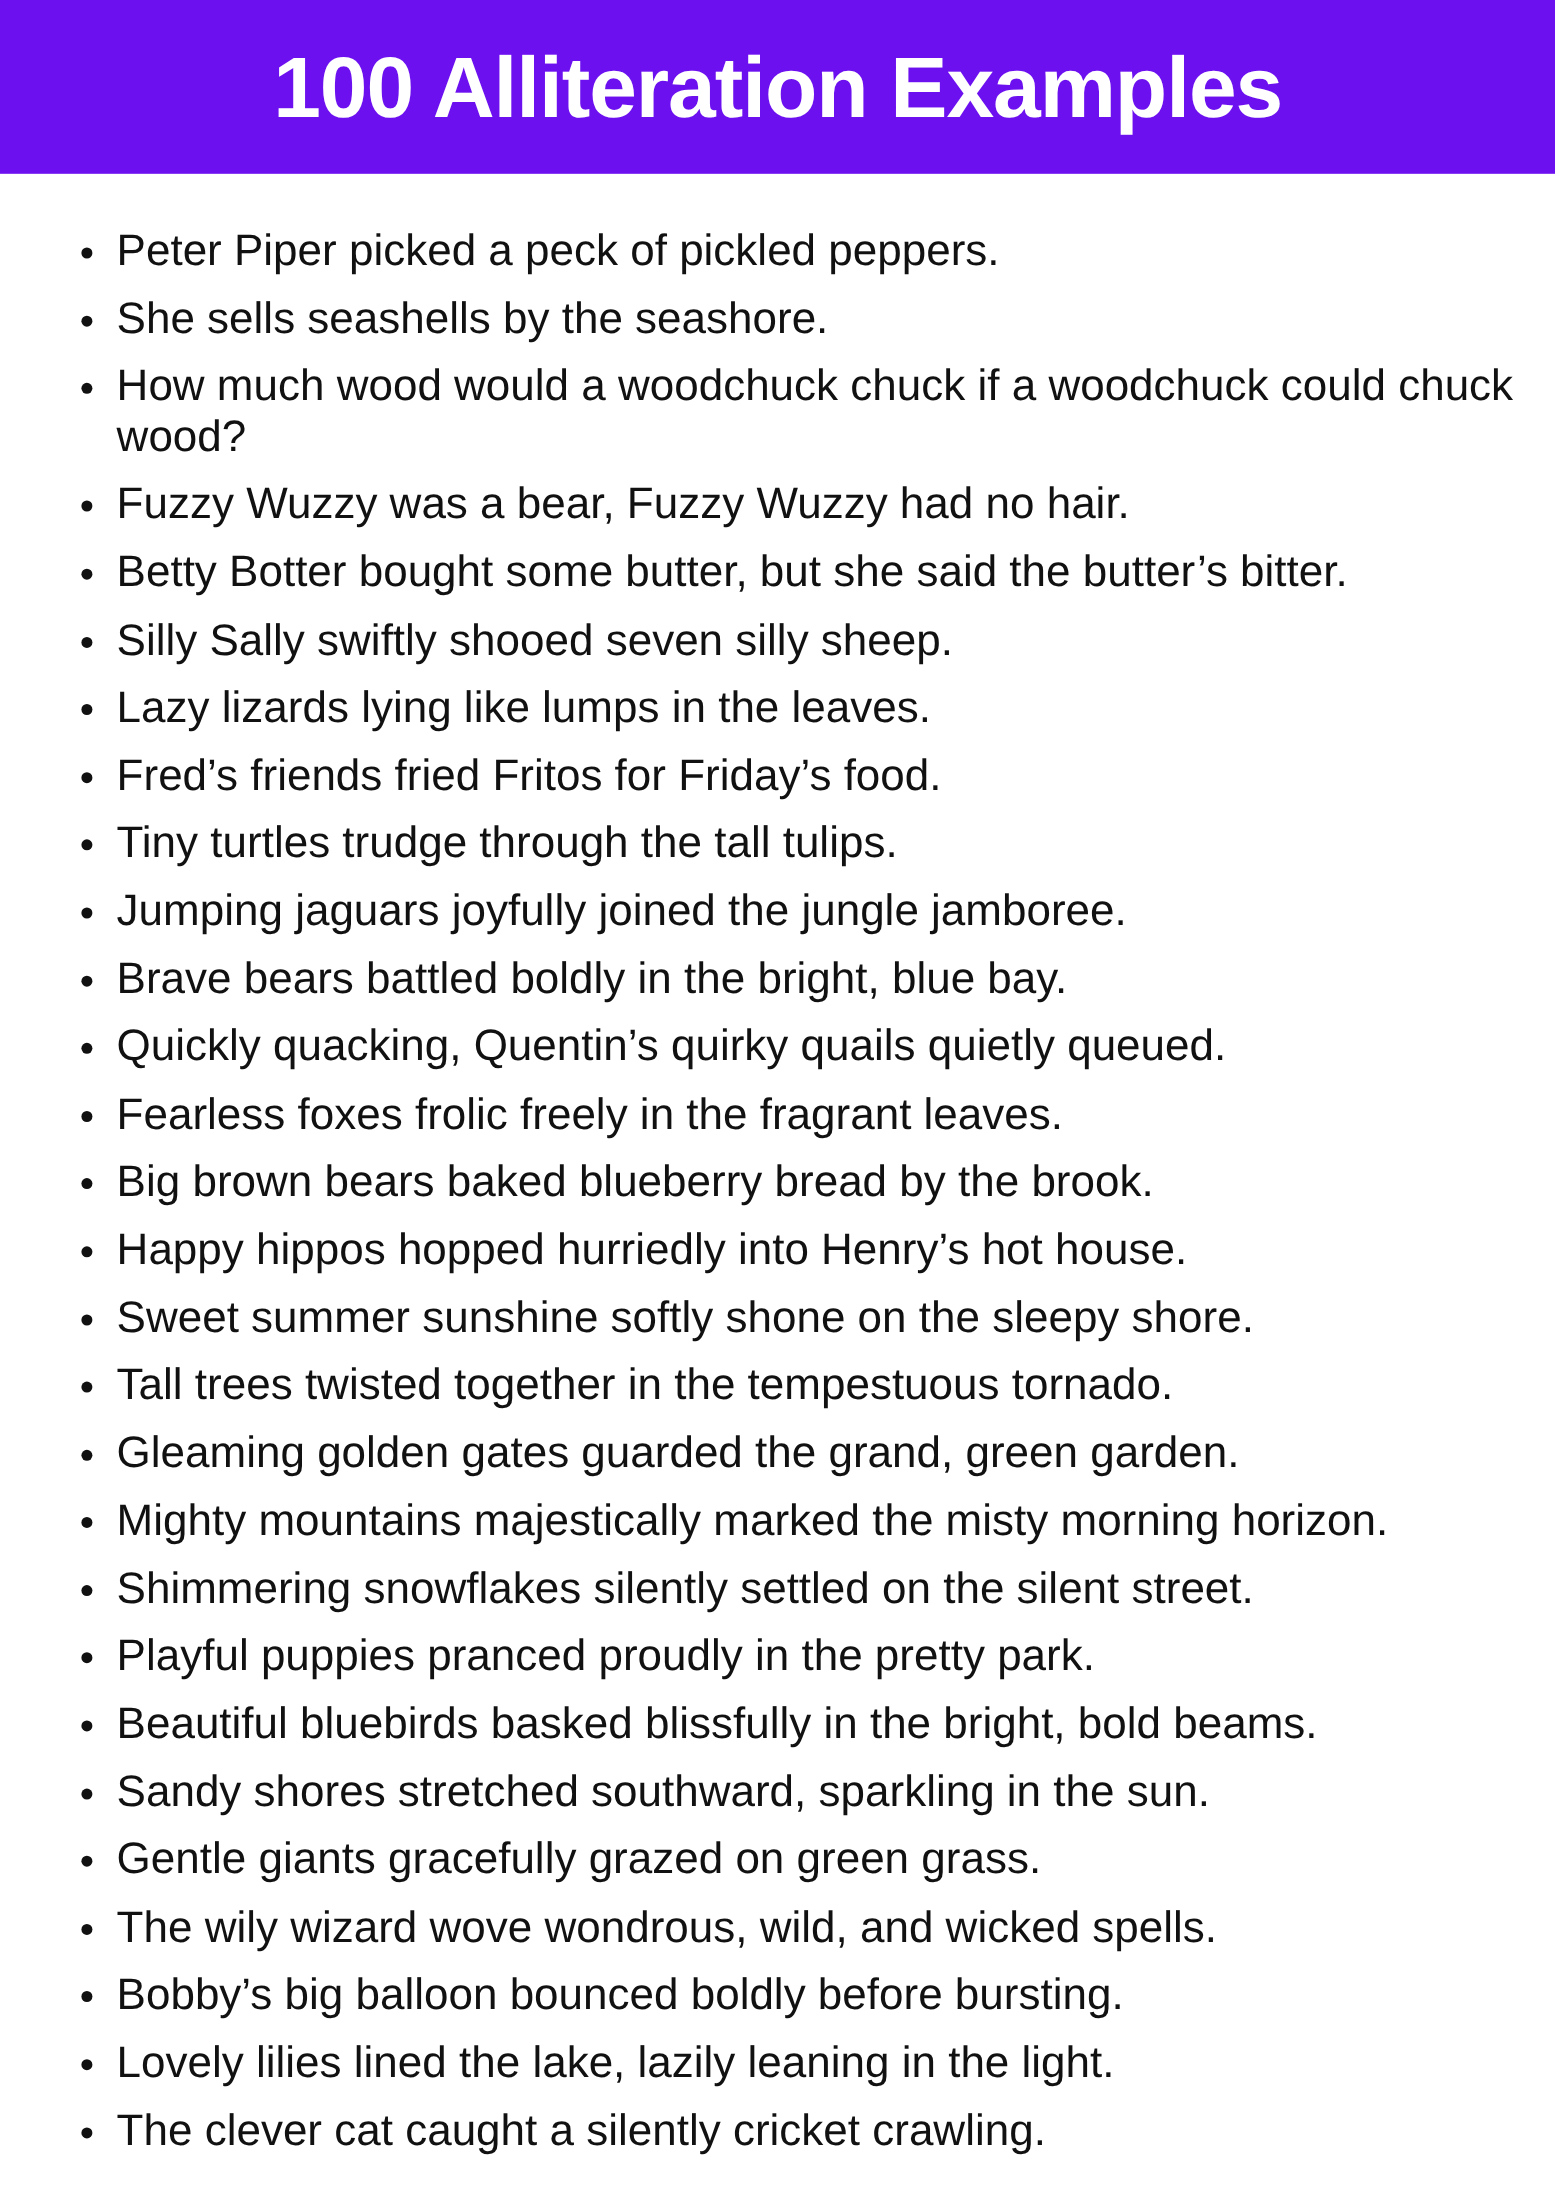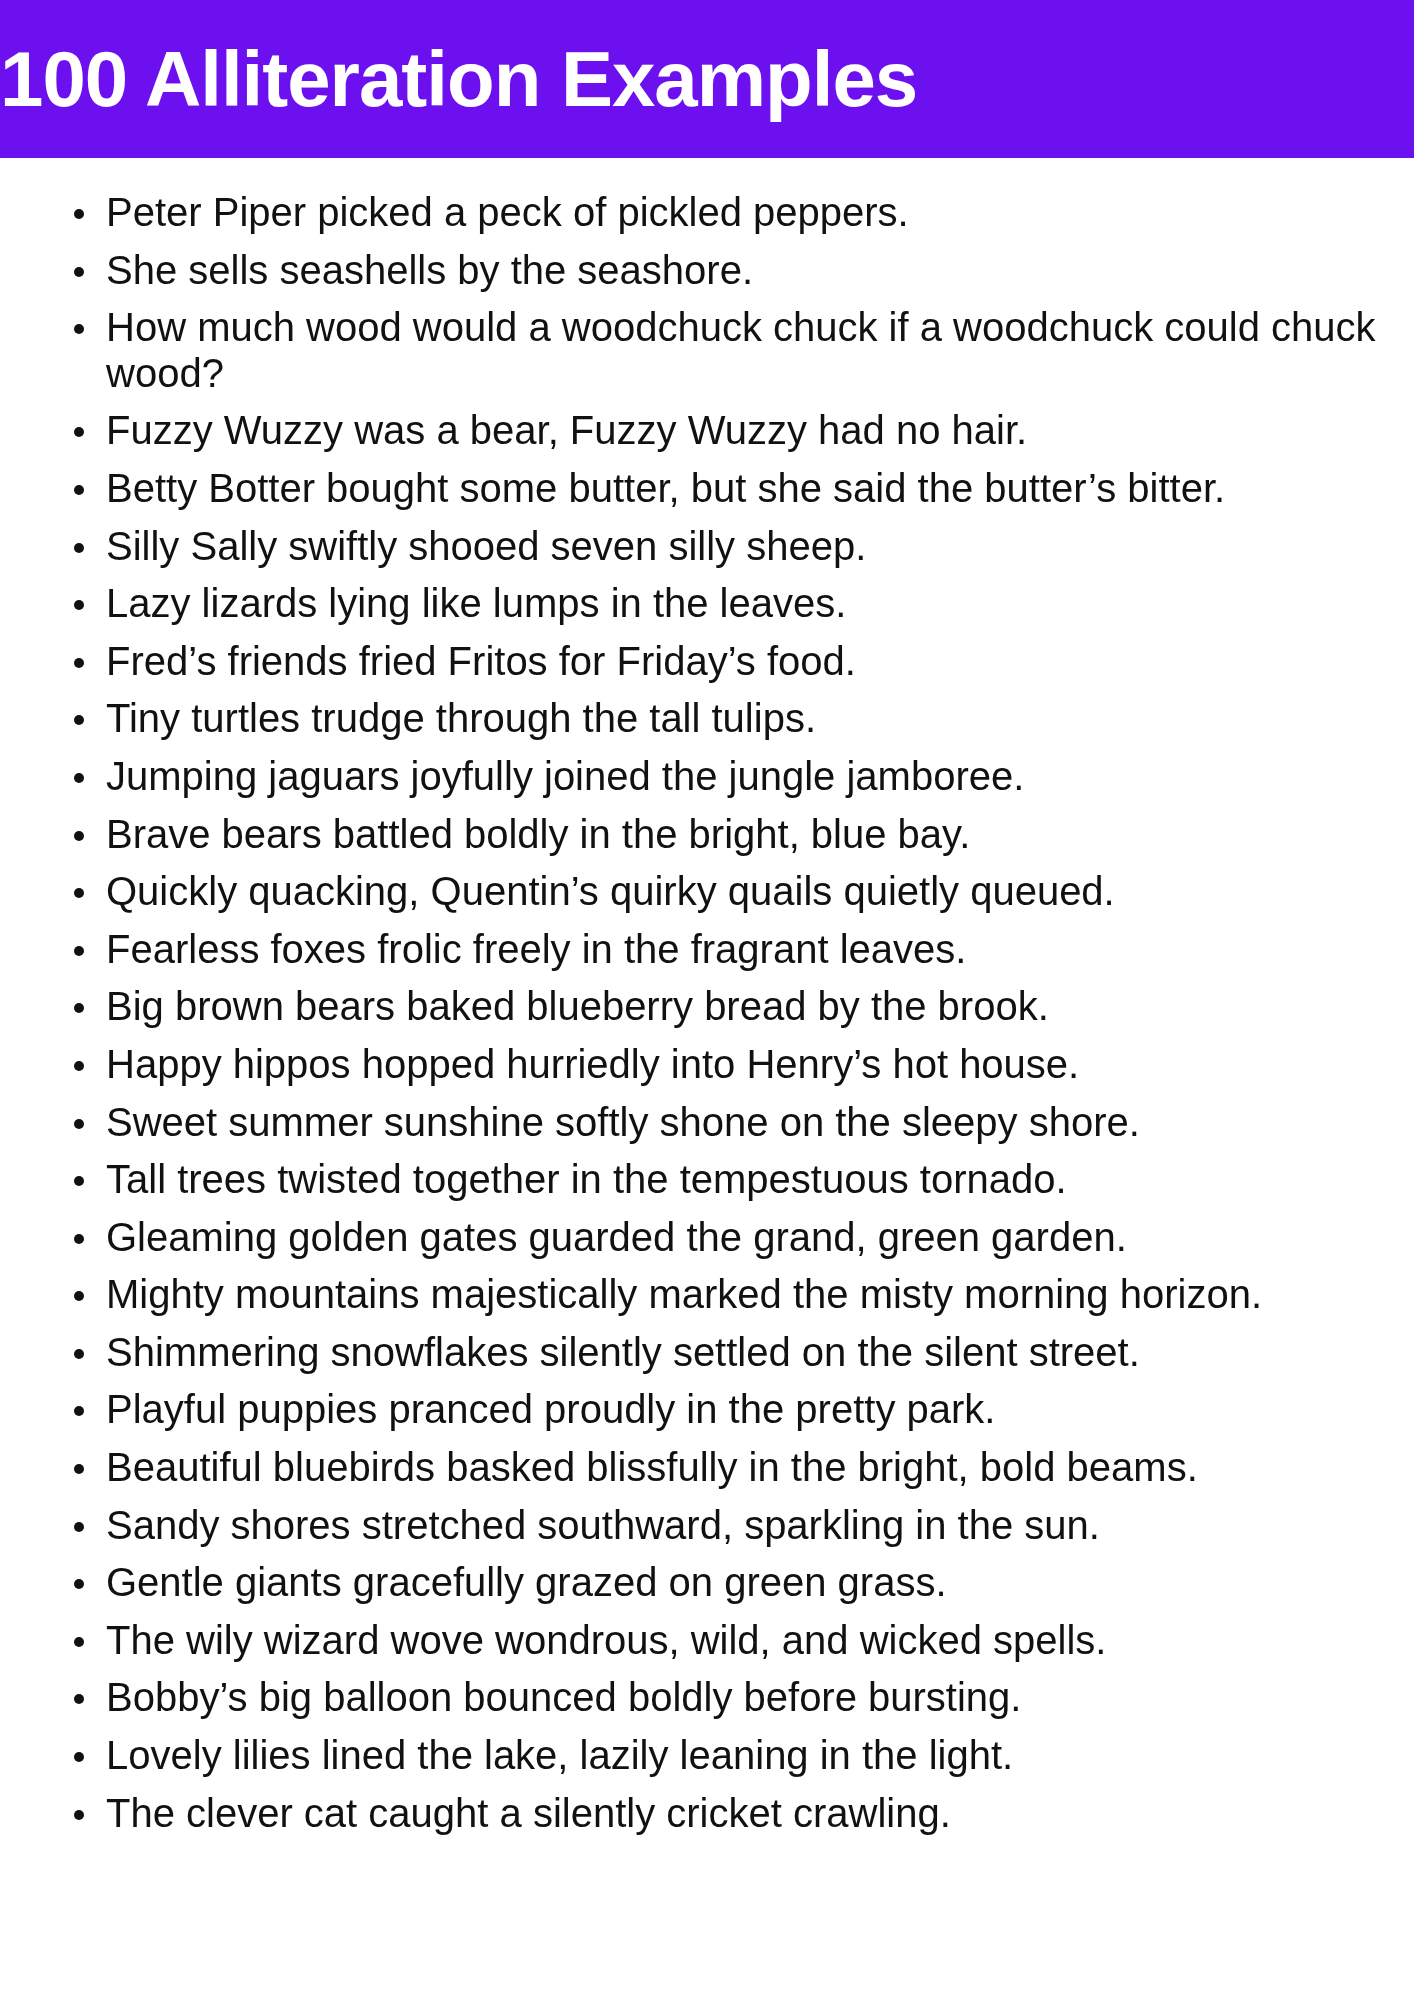--- a/index.html
+++ b/index.html
@@ -19,20 +19,21 @@
     position: relative;
     background: #ffffff;
     box-sizing: border-box;
   }
   .header-banner {
     background: #6D10F0;
     width: 100%;
     height: 158px;
     display: flex;
     align-items: center;
+    justify-content: center;
     box-sizing: border-box;
   }
   .header-title {
     color: #ffffff;
     font-size: 78px;
     font-weight: bold;
     letter-spacing: -1px;
     line-height: 1;
     text-align: center;
     font-family: "Liberation Sans", sans-serif;
@@ -42,21 +43,21 @@
     box-sizing: border-box;
   }
   ul.examples-list {
     list-style: none;
     margin: 0;
     padding: 0;
   }
   ul.examples-list li {
     position: relative;
     padding-left: 46px;
-    margin: 0 0 12px 0;
+    margin: 16px 0 12px 0;
     font-size: 40px;
     line-height: 1.14;
     color: #111111;
     font-family: "Liberation Sans", sans-serif;
   }
   ul.examples-list li::before {
     content: "";
     position: absolute;
     left: 14px;
     top: 19px;

